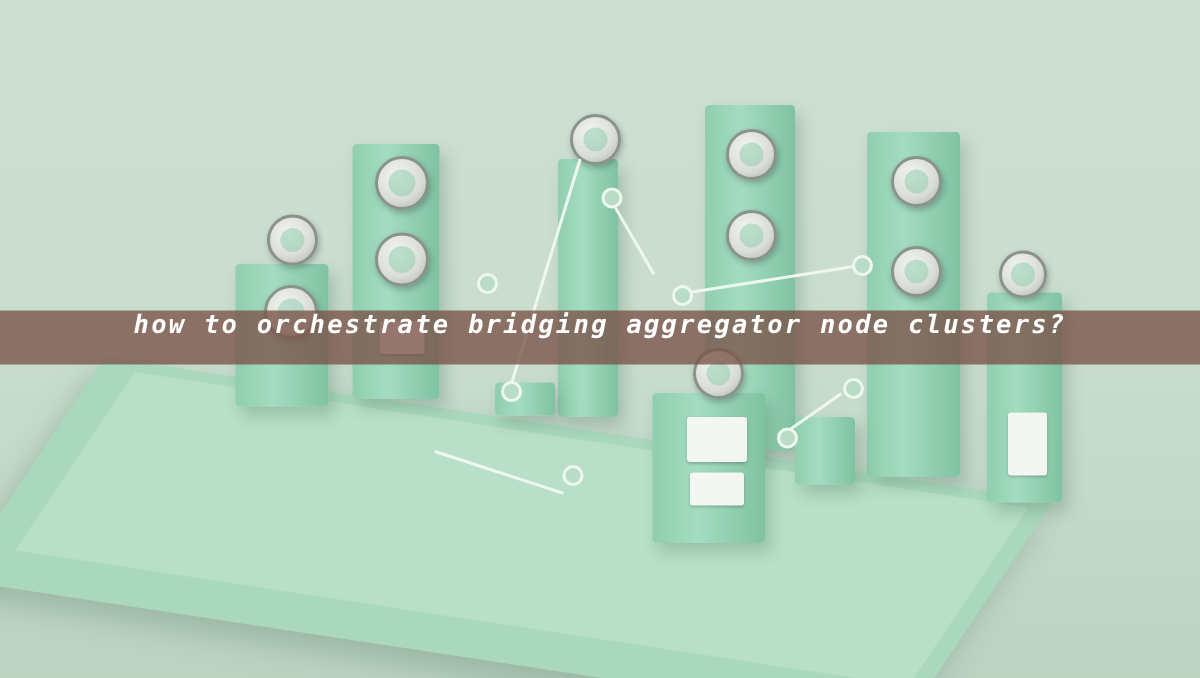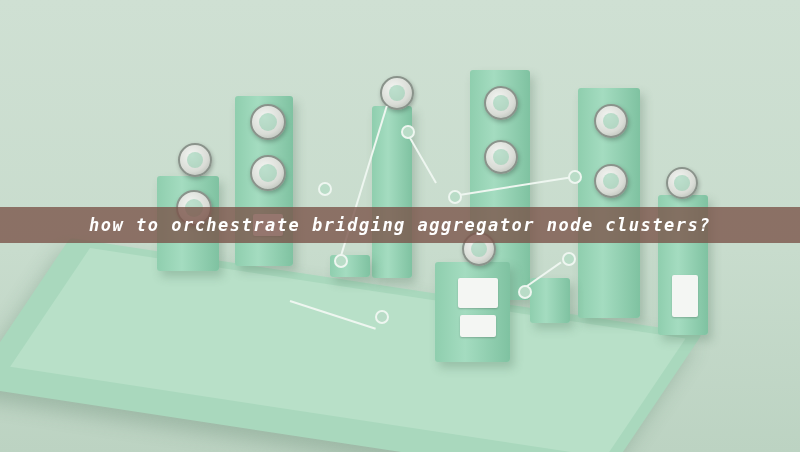--- a/index.html
+++ b/index.html
@@ -6,21 +6,21 @@
 body{width:800px;height:452px;overflow:hidden;position:relative;font-family:"DejaVu Sans",sans-serif;}
 .scene{position:absolute;inset:0;background:linear-gradient(180deg,#cfe0d3 0%,#c8dccd 55%,#bcd3c2 100%);overflow:hidden;}
 .platform{position:absolute;left:70px;top:238px;width:690px;height:150px;background:#a9d8bd;transform:skewX(-28deg) rotate(8deg);transform-origin:left top;box-shadow:0 10px 18px rgba(60,100,75,.25);border-radius:4px;}
 .platform2{position:absolute;left:90px;top:248px;width:650px;height:120px;background:#b8e0c8;transform:skewX(-28deg) rotate(8deg);transform-origin:left top;}
 .block{position:absolute;background:linear-gradient(90deg,#8fceae 0%,#a4dcc0 40%,#7fc2a1 100%);border-radius:3px;box-shadow:4px 6px 10px rgba(60,100,75,.25);}
 .coin{position:absolute;border-radius:50%;background:radial-gradient(circle at 40% 35%,#f3f5f2 0%,#d9dcd6 60%,#a9b0a8 100%);border:2px solid #8a938b;box-shadow:1px 2px 4px rgba(0,0,0,.25);}
 .coin::after{content:"";position:absolute;inset:22%;border-radius:50%;background:#8fceae;opacity:.55;}
 .card{position:absolute;background:#f4f6f3;border-radius:2px;box-shadow:0 1px 2px rgba(0,0,0,.2);}
 .line{position:absolute;height:2px;background:#eef6f0;transform-origin:left center;}
 .node{position:absolute;width:10px;height:10px;border-radius:50%;border:2px solid #eef6f0;background:#b9dcc7;}
-.banner{position:absolute;left:0;top:207px;width:800px;height:36px;background:rgba(122,82,72,.78);display:flex;align-items:center;justify-content:center;}
+.banner{position:absolute;left:0;top:207px;width:800px;height:36px;background:rgba(122,82,72,.78);display:flex;justify-content:center;}
 .banner-text{color:#ffffff;font-family:"DejaVu Sans Mono",monospace;font-style:italic;font-weight:bold;font-size:17px;letter-spacing:1.5px;}
 </style>
 </head>
 <body>
 
 <div class="scene">
   <div class="platform"></div>
   <div class="platform2"></div>
 
   <div class="block" style="left:157px;top:176px;width:62px;height:95px;"></div>

